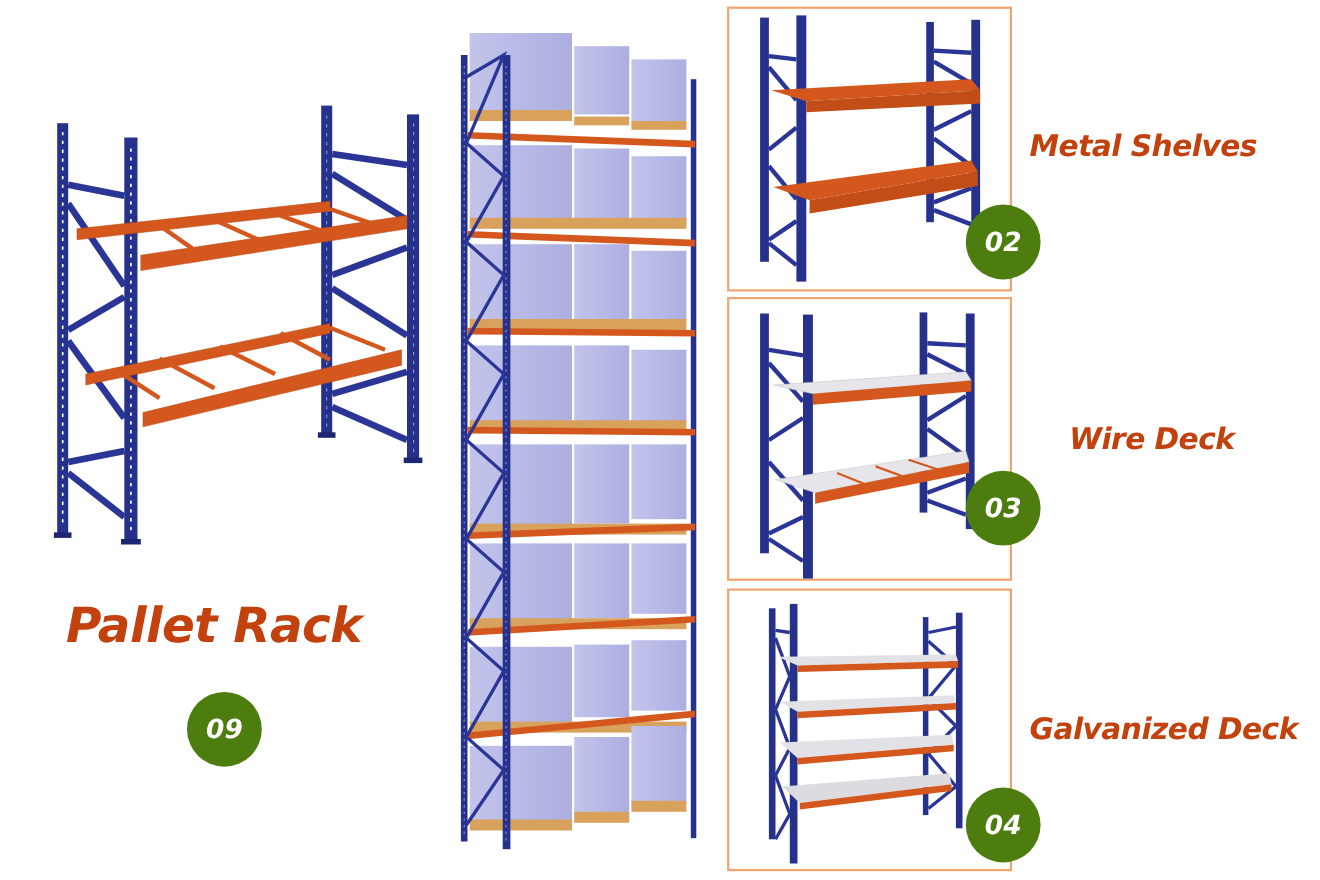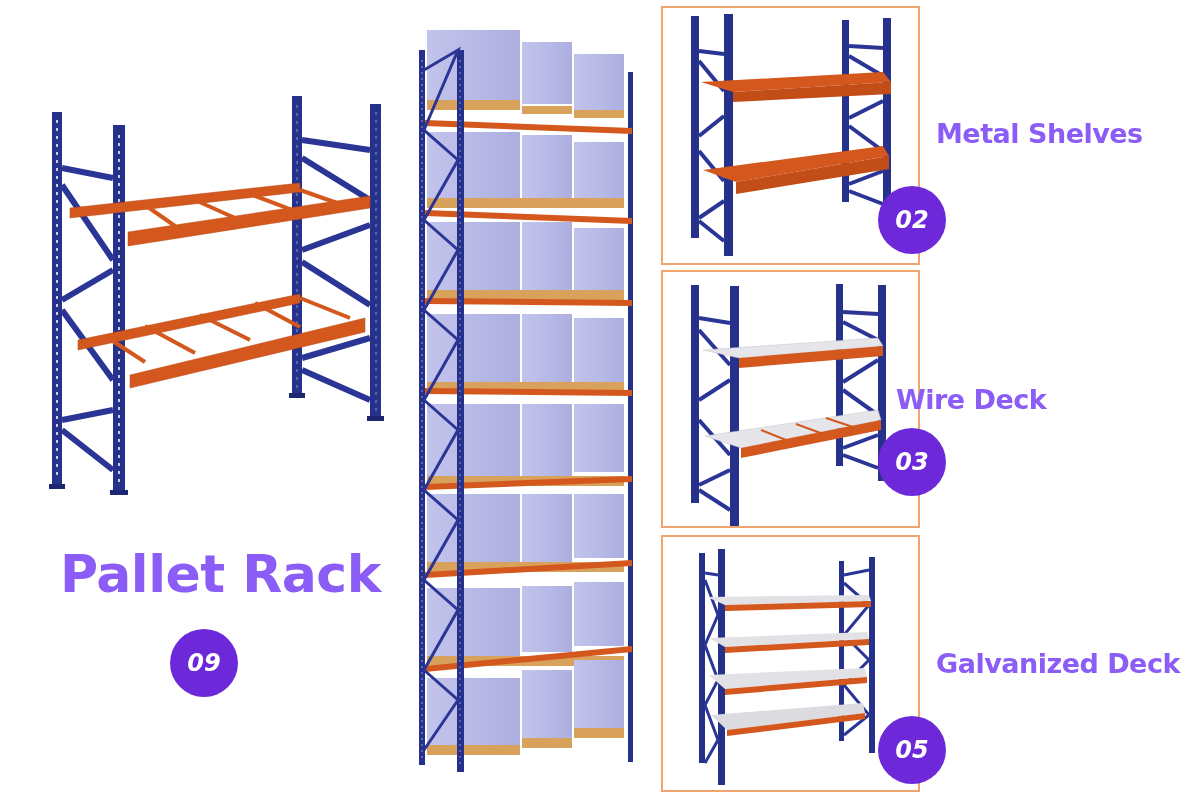--- a/index.html
+++ b/index.html
@@ -1,31 +1,32 @@
 <!DOCTYPE html>
 <html><head>
 <meta charset="utf-8">
 <style>
   * { box-sizing: border-box; margin: 0; padding: 0; }
   html, body { width: 1200px; height: 800px; background: #ffffff; overflow: hidden; }
   body { position: relative; font-family: "Liberation Sans", sans-serif; }
 
   .label {
     position: absolute;
-    color: #8b5cf6;
+    color: #c2410c;
     font-weight: bold;
+    font-style: italic;
     font-family: "DejaVu Sans", sans-serif;
     white-space: nowrap;
     letter-spacing: -0.5px;
   }
   .badge {
     position: absolute;
     width: 68px; height: 68px;
     border-radius: 50%;
-    background: #6d28d9;
+    background: #4d7c0f;
     color: #ffffff;
     font-family: "DejaVu Sans", sans-serif;
     font-weight: bold;
     font-style: italic;
     font-size: 24px;
     display: flex; align-items: center; justify-content: center;
   }
   .frame {
     position: absolute;
     border: 2px solid #f1a46e;
@@ -88,21 +89,21 @@
     <line x1="255" y1="303" x2="300" y2="327"></line>
     <line x1="300" y1="298" x2="350" y2="318"></line>
   </g>
 
   <rect x="49" y="484" width="16" height="5" fill="#1d2670"></rect>
   <rect x="110" y="490" width="18" height="5" fill="#1d2670"></rect>
   <rect x="289" y="393" width="16" height="5" fill="#1d2670"></rect>
   <rect x="367" y="416" width="17" height="5" fill="#1d2670"></rect>
 </svg>
 
-<div class="label" style="left:60px;top:544px;font-size:52px;">Pallet Rack</div>
+<div class="label" style="left:60px;top:544px;font-size:44px;">Pallet Rack</div>
 <div class="badge" style="left:170px;top:629px;">09</div>
 
 <svg style="left:400px;top:0;" width="250" height="800" viewBox="0 0 250 800">
   <defs>
     <linearGradient id="boxg" x1="0" y1="0" x2="1" y2="0">
       <stop offset="0" stop-color="#c3c4ec"></stop>
       <stop offset="1" stop-color="#acaee0"></stop>
     </linearGradient>
   </defs>
 
@@ -232,21 +233,21 @@
   <polygon points="78,88 222,76 222,86 78,98" fill="#d4581e"></polygon>
   <polygon points="44,166 217,140 220,150 80,178" fill="#e6e6ea" stroke="#c0c0c8" stroke-width="0.5"></polygon>
   <polygon points="80,178 220,150 220,160 80,188" fill="#d4581e"></polygon>
   <g stroke="#d4581e" stroke-width="2">
     <line x1="100" y1="160" x2="130" y2="172"></line>
     <line x1="135" y1="154" x2="165" y2="165"></line>
     <line x1="165" y1="148" x2="195" y2="158"></line>
   </g>
 </svg>
 <div class="badge" style="left:878px;top:428px;">03</div>
-<div class="label" style="left:896px;top:384px;font-size:27px;">Wire Deck</div>
+<div class="label" style="left:972px;top:384px;font-size:27px;">Wire Deck</div>
 
 <div class="frame" style="left:661px;top:535px;width:259px;height:257px;"></div>
 <svg style="left:661px;top:535px;" width="259" height="257" viewBox="0 0 259 257">
   <rect x="38" y="18" width="6" height="210" fill="#26318c"></rect>
   <rect x="57" y="14" width="7" height="236" fill="#26318c"></rect>
   <rect x="178" y="26" width="5" height="180" fill="#26318c"></rect>
   <rect x="208" y="22" width="6" height="196" fill="#26318c"></rect>
   <g stroke="#2a3596" stroke-width="3">
     <line x1="44" y1="38" x2="57" y2="40"></line>
     <polyline points="44,45 57,80 44,110 57,145 44,170 57,205 44,228" fill="none"></polyline>
@@ -255,14 +256,14 @@
   </g>
   <polygon points="46,62 208,60 210,66 64,70" fill="#e2e2e6"></polygon>
   <polygon points="64,70 210,66 210,72 64,76" fill="#d4581e"></polygon>
   <polygon points="48,103 206,97 208,104 64,112" fill="#e2e2e6"></polygon>
   <polygon points="64,112 208,104 208,110 64,118" fill="#d4581e"></polygon>
   <polygon points="48,140 204,133 206,142 64,154" fill="#e2e2e6"></polygon>
   <polygon points="64,154 206,142 206,148 64,160" fill="#d4581e"></polygon>
   <polygon points="50,180 202,168 204,178 66,195" fill="#dcdce0"></polygon>
   <polygon points="66,195 204,178 204,184 66,201" fill="#d4581e"></polygon>
 </svg>
-<div class="badge" style="left:878px;top:716px;">05</div>
+<div class="badge" style="left:878px;top:716px;">04</div>
 <div class="label" style="left:936px;top:648px;font-size:27px;">Galvanized Deck</div>
 
 </body></html>

